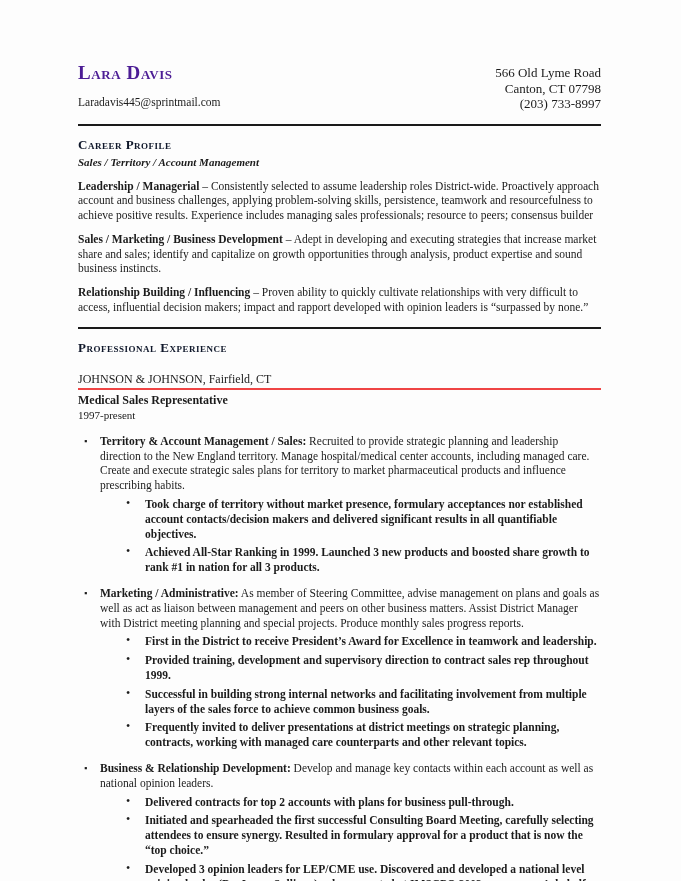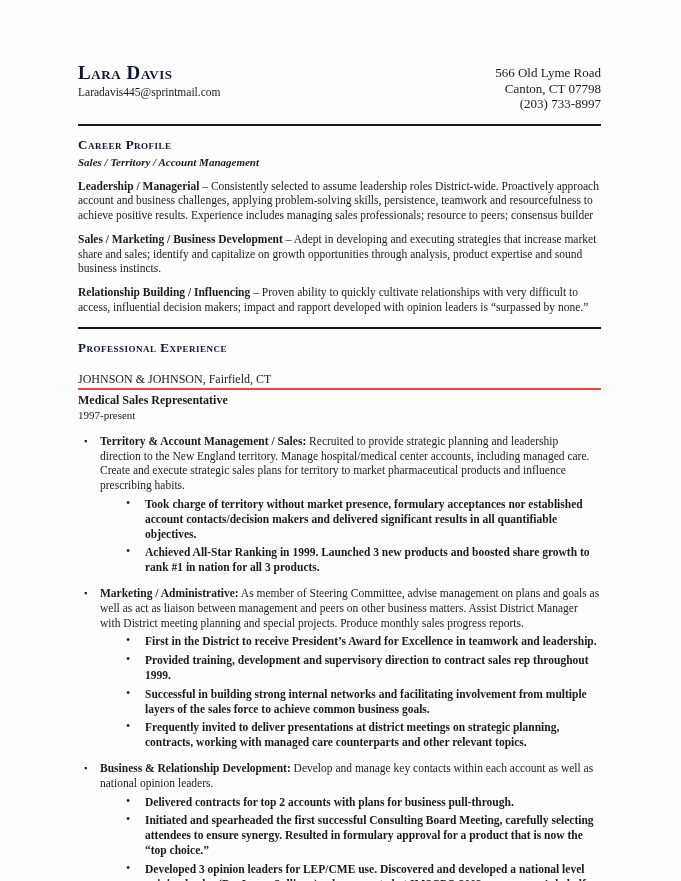--- a/index.html
+++ b/index.html
@@ -22,23 +22,23 @@
   }
 
   
   .header { display: flex; justify-content: space-between; align-items: flex-start; }
   .name {
     font-size: 19px;
     line-height: 20px;
     font-weight: bold;
     font-variant: small-caps;
     letter-spacing: 0.6px;
-    color: #0f172a;
-  }
-  .email { font-size: 11.5px; line-height: 15px; margin-top: 2px; }
+    color: #4c1d95;
+  }
+  .email { font-size: 11.5px; line-height: 15px; margin-top: 12px; }
   .header-right {
     text-align: right;
     font-size: 13px;
     line-height: 15.5px;
     padding-top: 2px;
   }
 
   
   .rule {
     border: none;

